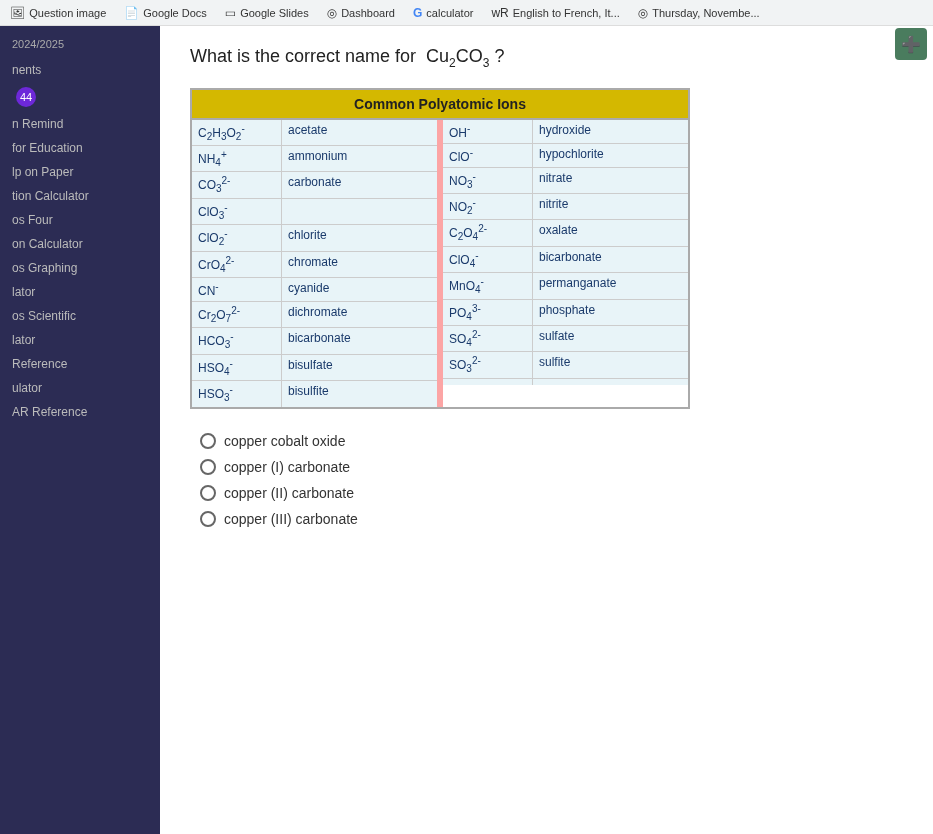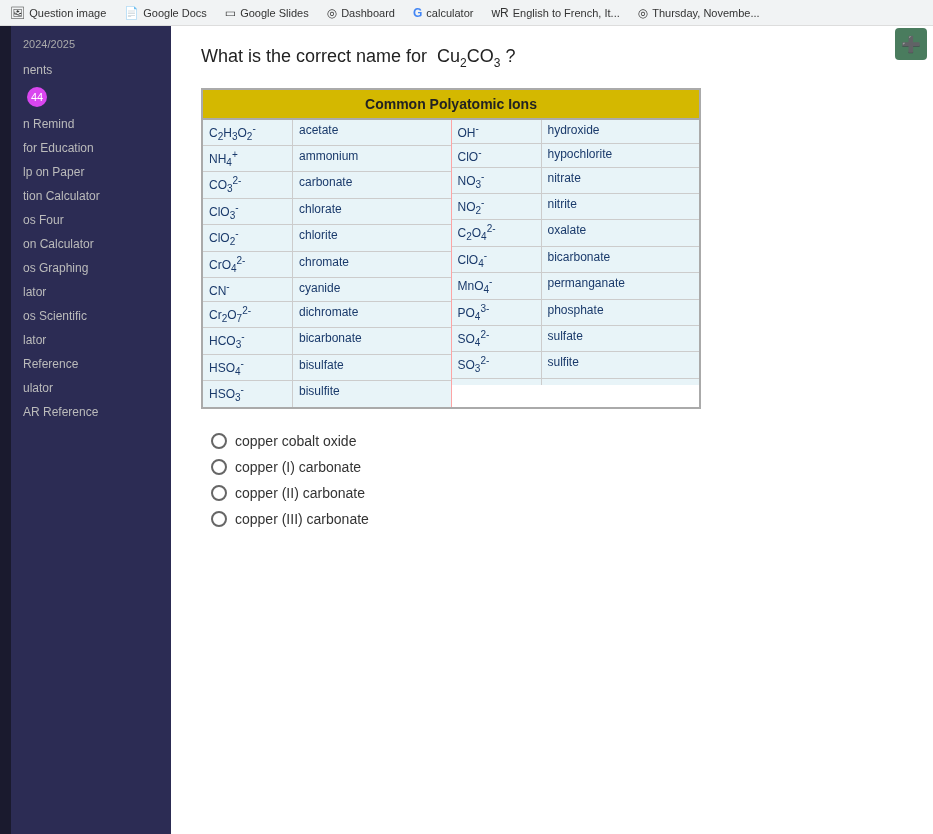--- a/index.html
+++ b/index.html
@@ -32,21 +32,20 @@
       white-space: nowrap;
       cursor: pointer;
       padding: 2px 4px;
     }
     .nav-icon { font-size: 12px; }
 
     
     .main-layout {
       display: flex;
       height: calc(834px - 26px);
-      margin-left: 11px;
     }
 
     
     .sidebar {
       width: 160px;
       background: #2c2c54;
       color: #ccc;
       padding: 8px 0;
       flex-shrink: 0;
       overflow: hidden;
@@ -59,21 +58,21 @@
     .sidebar-item {
       padding: 5px 12px;
       font-size: 12px;
       color: #bbb;
       cursor: pointer;
       white-space: nowrap;
       overflow: hidden;
     }
     .sidebar-badge {
       display: inline-block;
-      background: #d946ef;
+      background: #6d28d9;
       color: white;
       border-radius: 50%;
       width: 20px;
       height: 20px;
       text-align: center;
       line-height: 20px;
       font-size: 11px;
       margin-left: 4px;
     }
 
@@ -106,21 +105,21 @@
       font-weight: bold;
       font-size: 14px;
       padding: 6px;
       border-bottom: 2px solid #aaa;
     }
     .table-body {
       display: flex;
     }
     .table-col-left {
       flex: 1;
-      border-right: 1px solid #fca5a5;
+      border-right: 6px solid #fca5a5;
     }
     .table-col-right {
       flex: 1;
     }
     .table-row {
       display: flex;
       border-bottom: 1px solid #ccc;
       background: #e8f4f8;
     }
     .table-row:last-child { border-bottom: none; }
@@ -255,21 +254,20 @@
           <div class="table-row">
             <div class="table-cell-formula">NH<sub>4</sub><sup>+</sup></div>
             <div class="table-cell-name">ammonium</div>
           </div>
           <div class="table-row">
             <div class="table-cell-formula">CO<sub>3</sub><sup>2-</sup></div>
             <div class="table-cell-name">carbonate</div>
           </div>
           <div class="table-row">
             <div class="table-cell-formula">ClO<sub>3</sub><sup>-</sup></div>
-            <div class="table-cell-name">chlorate</div>
           </div>
           <div class="table-row">
             <div class="table-cell-formula">ClO<sub>2</sub><sup>-</sup></div>
             <div class="table-cell-name">chlorite</div>
           </div>
           <div class="table-row">
             <div class="table-cell-formula">CrO<sub>4</sub><sup>2-</sup></div>
             <div class="table-cell-name">chromate</div>
           </div>
           <div class="table-row">

